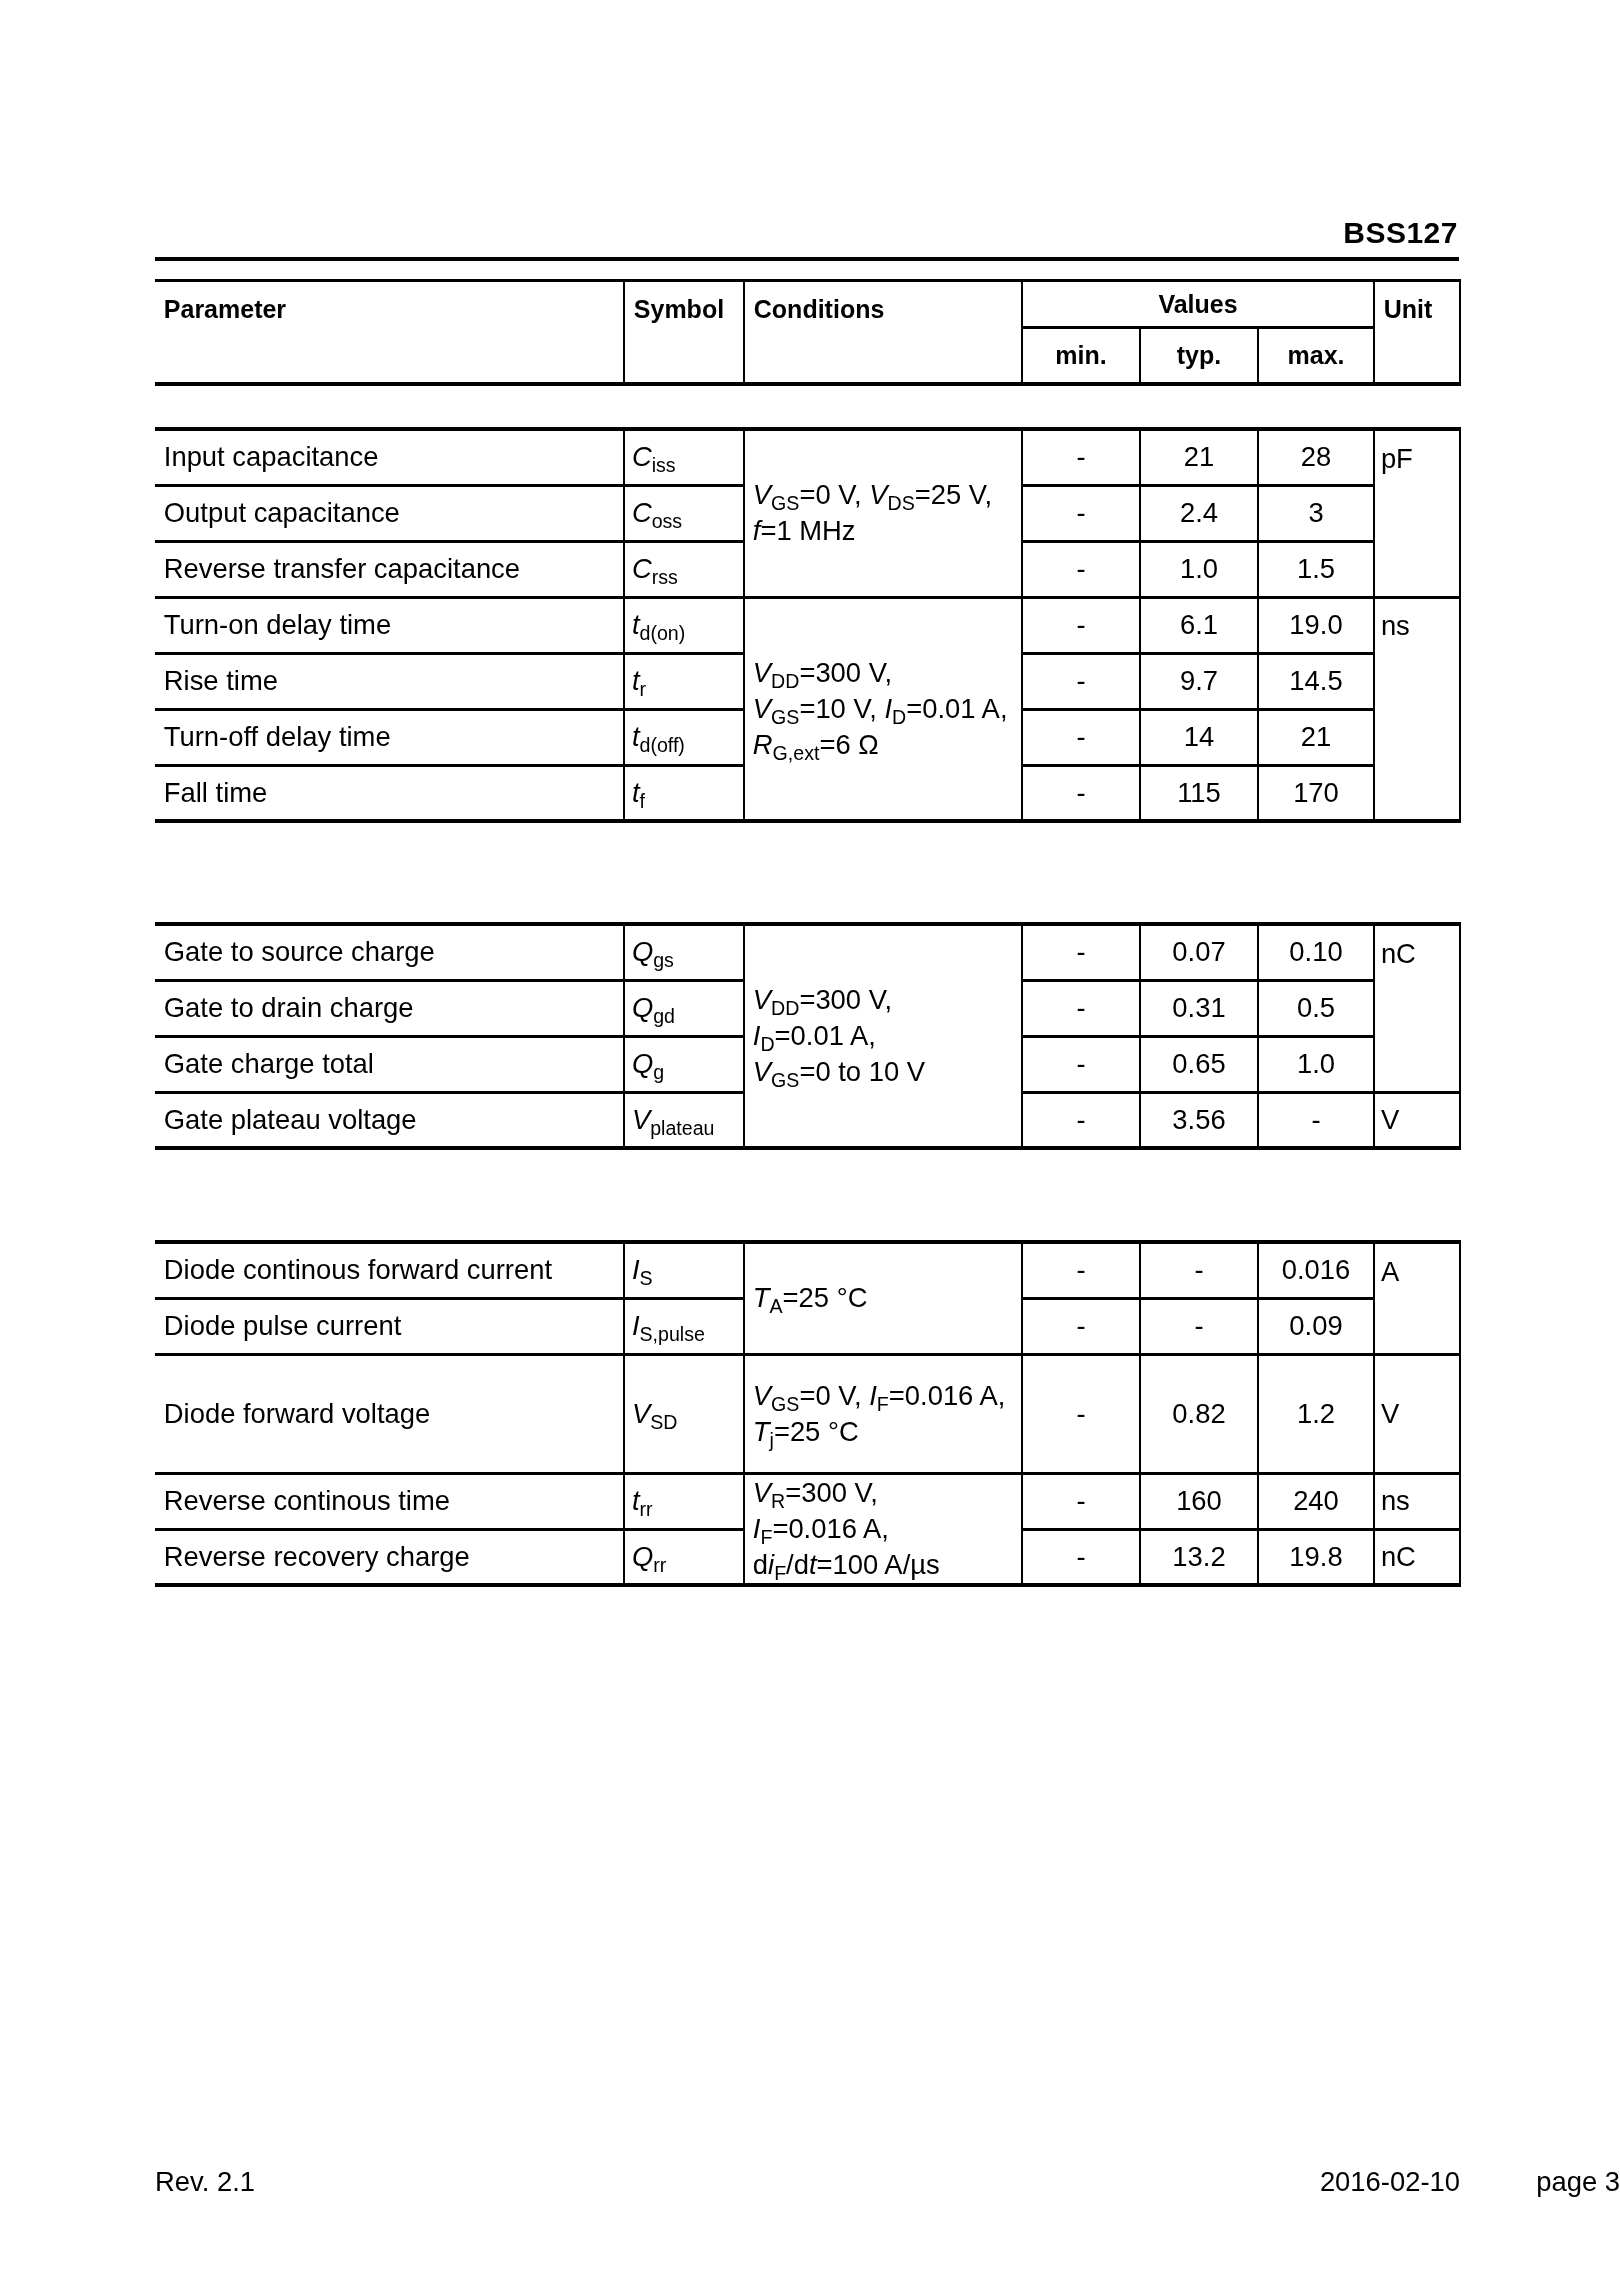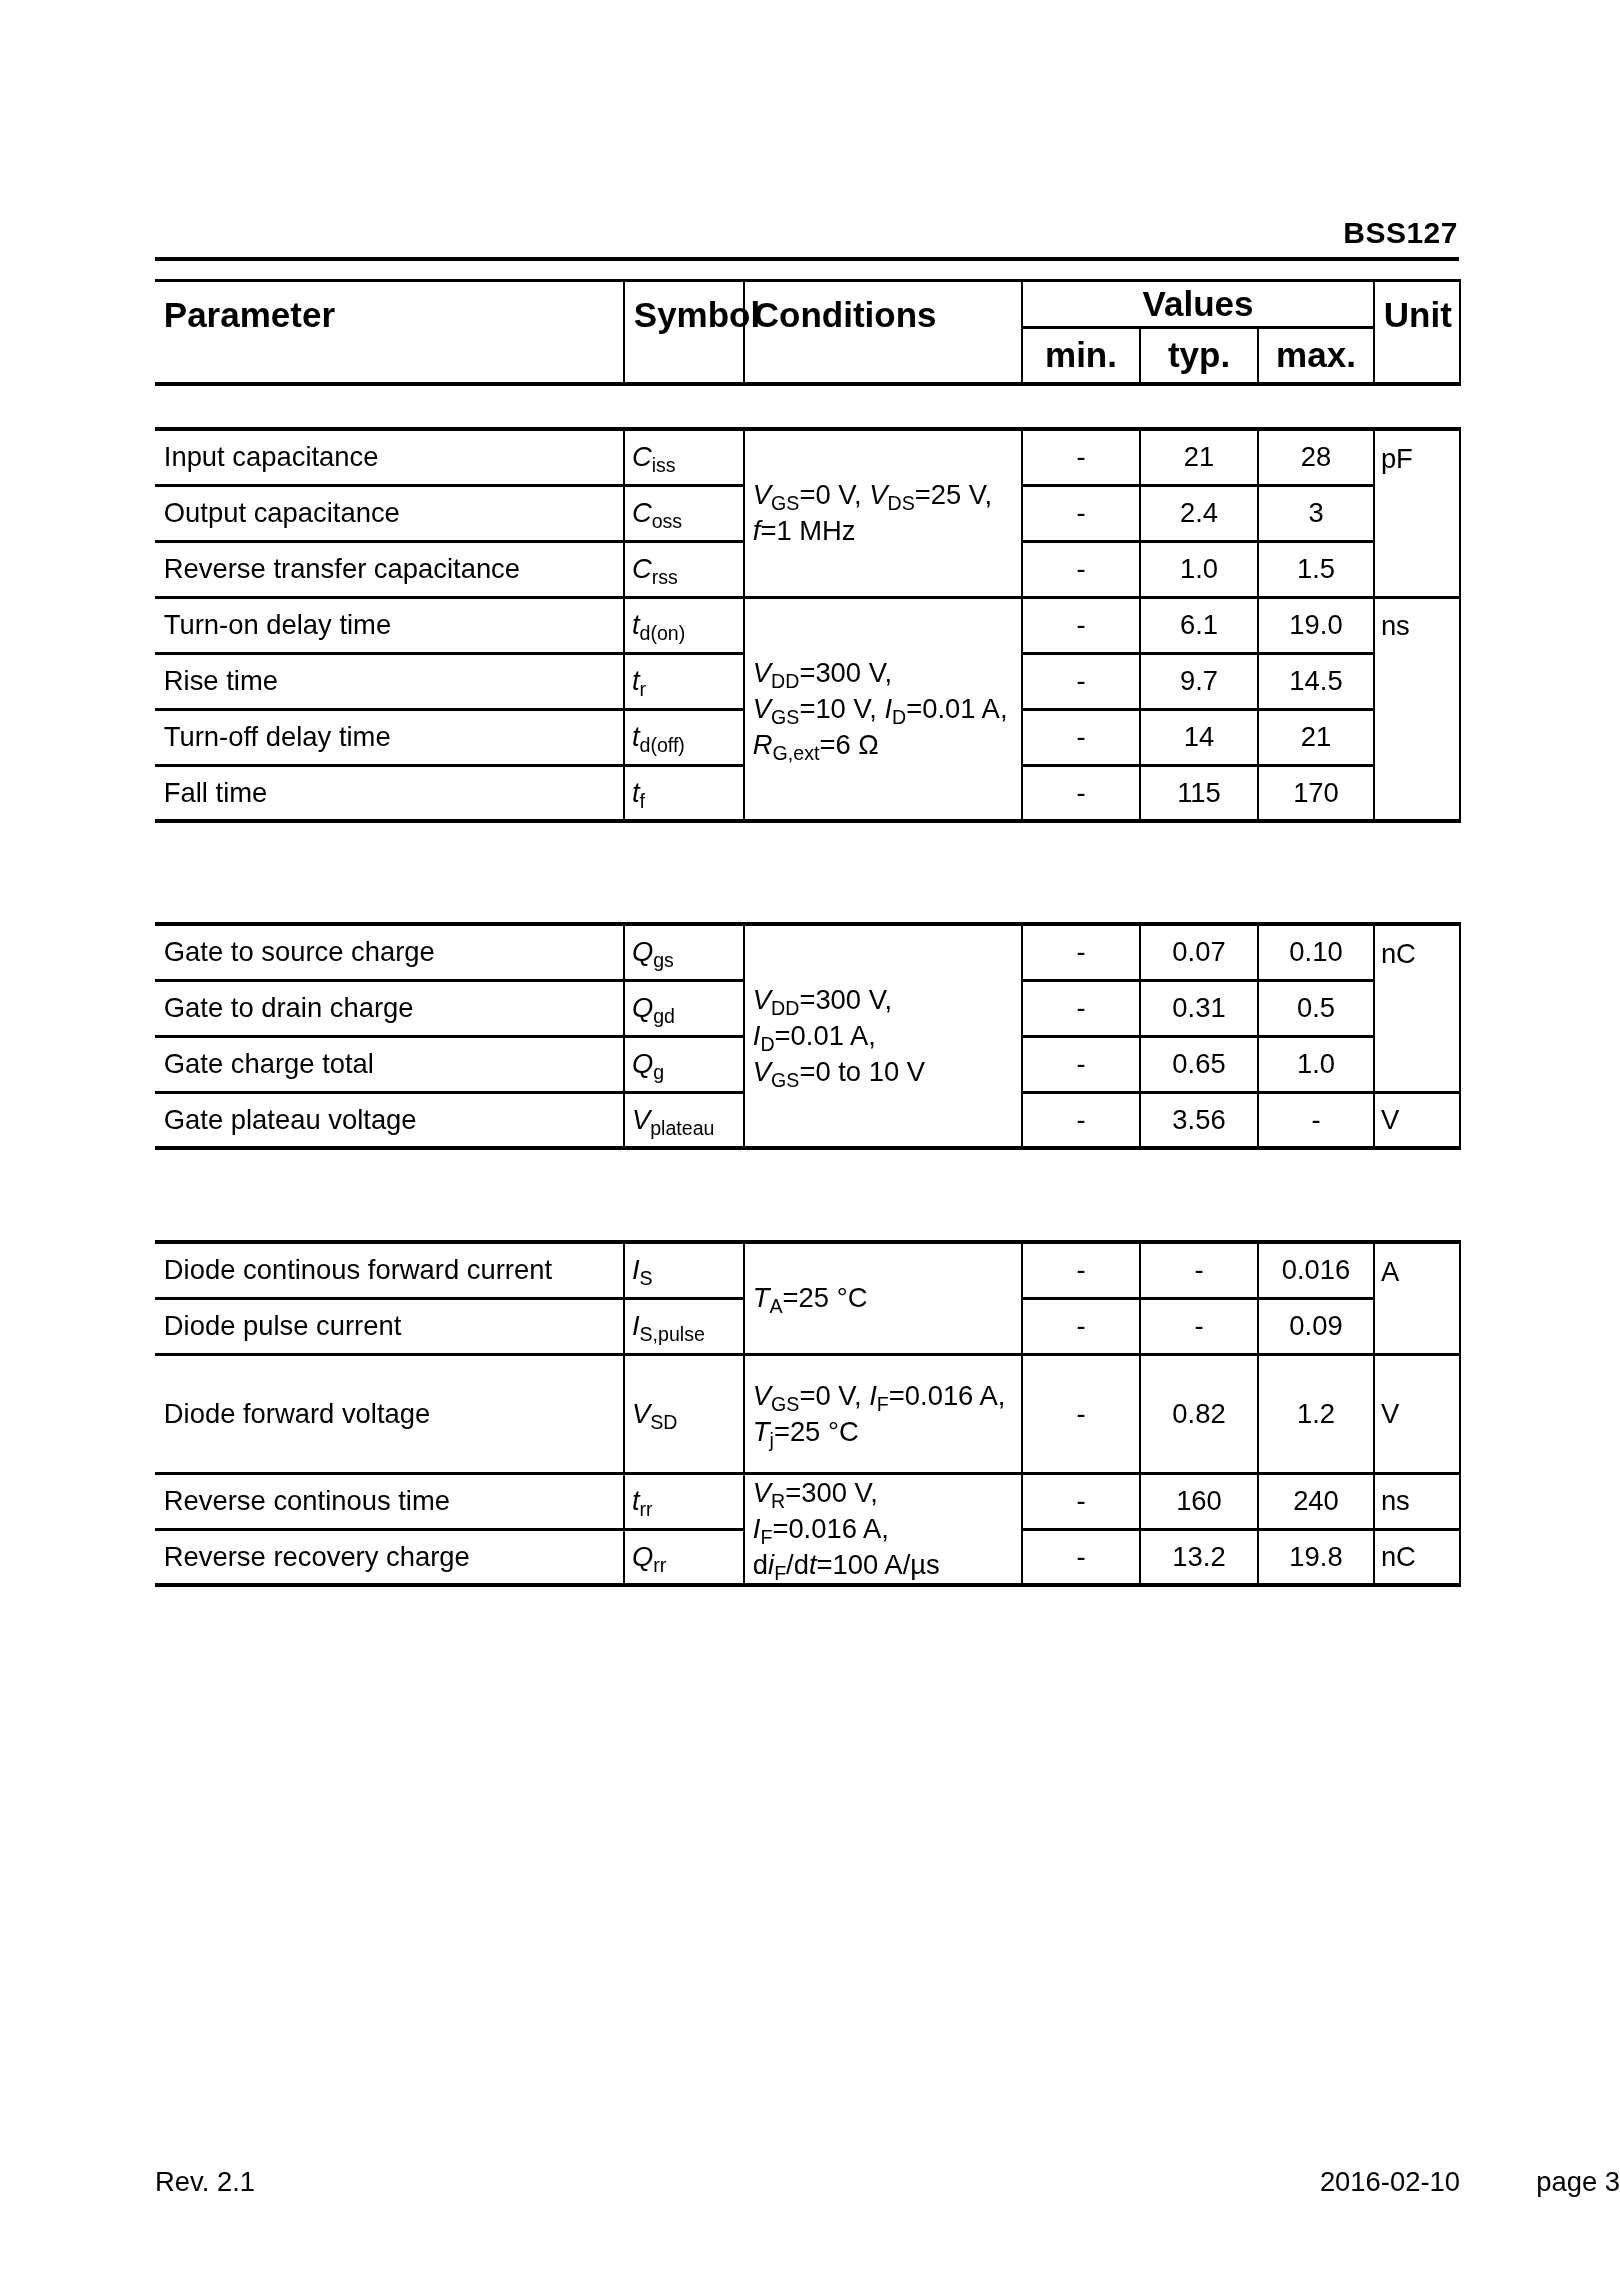--- a/index.html
+++ b/index.html
@@ -19,21 +19,21 @@
     position:absolute;left:155px;top:257px;width:1304px;height:3.9px;background:#000;
   }
   
   table{border-collapse:collapse;table-layout:fixed;}
   .hdr{
     position:absolute;left:155px;top:279px;width:1304px;
     border-top:3.9px solid #000;border-bottom:4.9px solid #000;border-right:2.9px solid #000;
   }
   .hdr td{
     border:solid #000;border-width:3.9px 2.9px;
-    font-size:35px;font-weight:bold;padding:0;
+    font-size:25px;font-weight:bold;padding:0;
   }
   .hdr tr.r1{height:47px;}
   .hdr tr.r2{height:56px;}
   .hdr td.corner{border-left:none;}
   .hdr td.span2{vertical-align:top;text-align:left;padding:12.7px 0 0 8.8px;}
   .hdr td.center{text-align:center;vertical-align:middle;}
   
   .sections{position:absolute;left:155px;top:0;width:1304px;height:2292px;}
   .section{position:absolute;left:0;width:1304px;}
   .section:nth-of-type(1){top:427px;}

